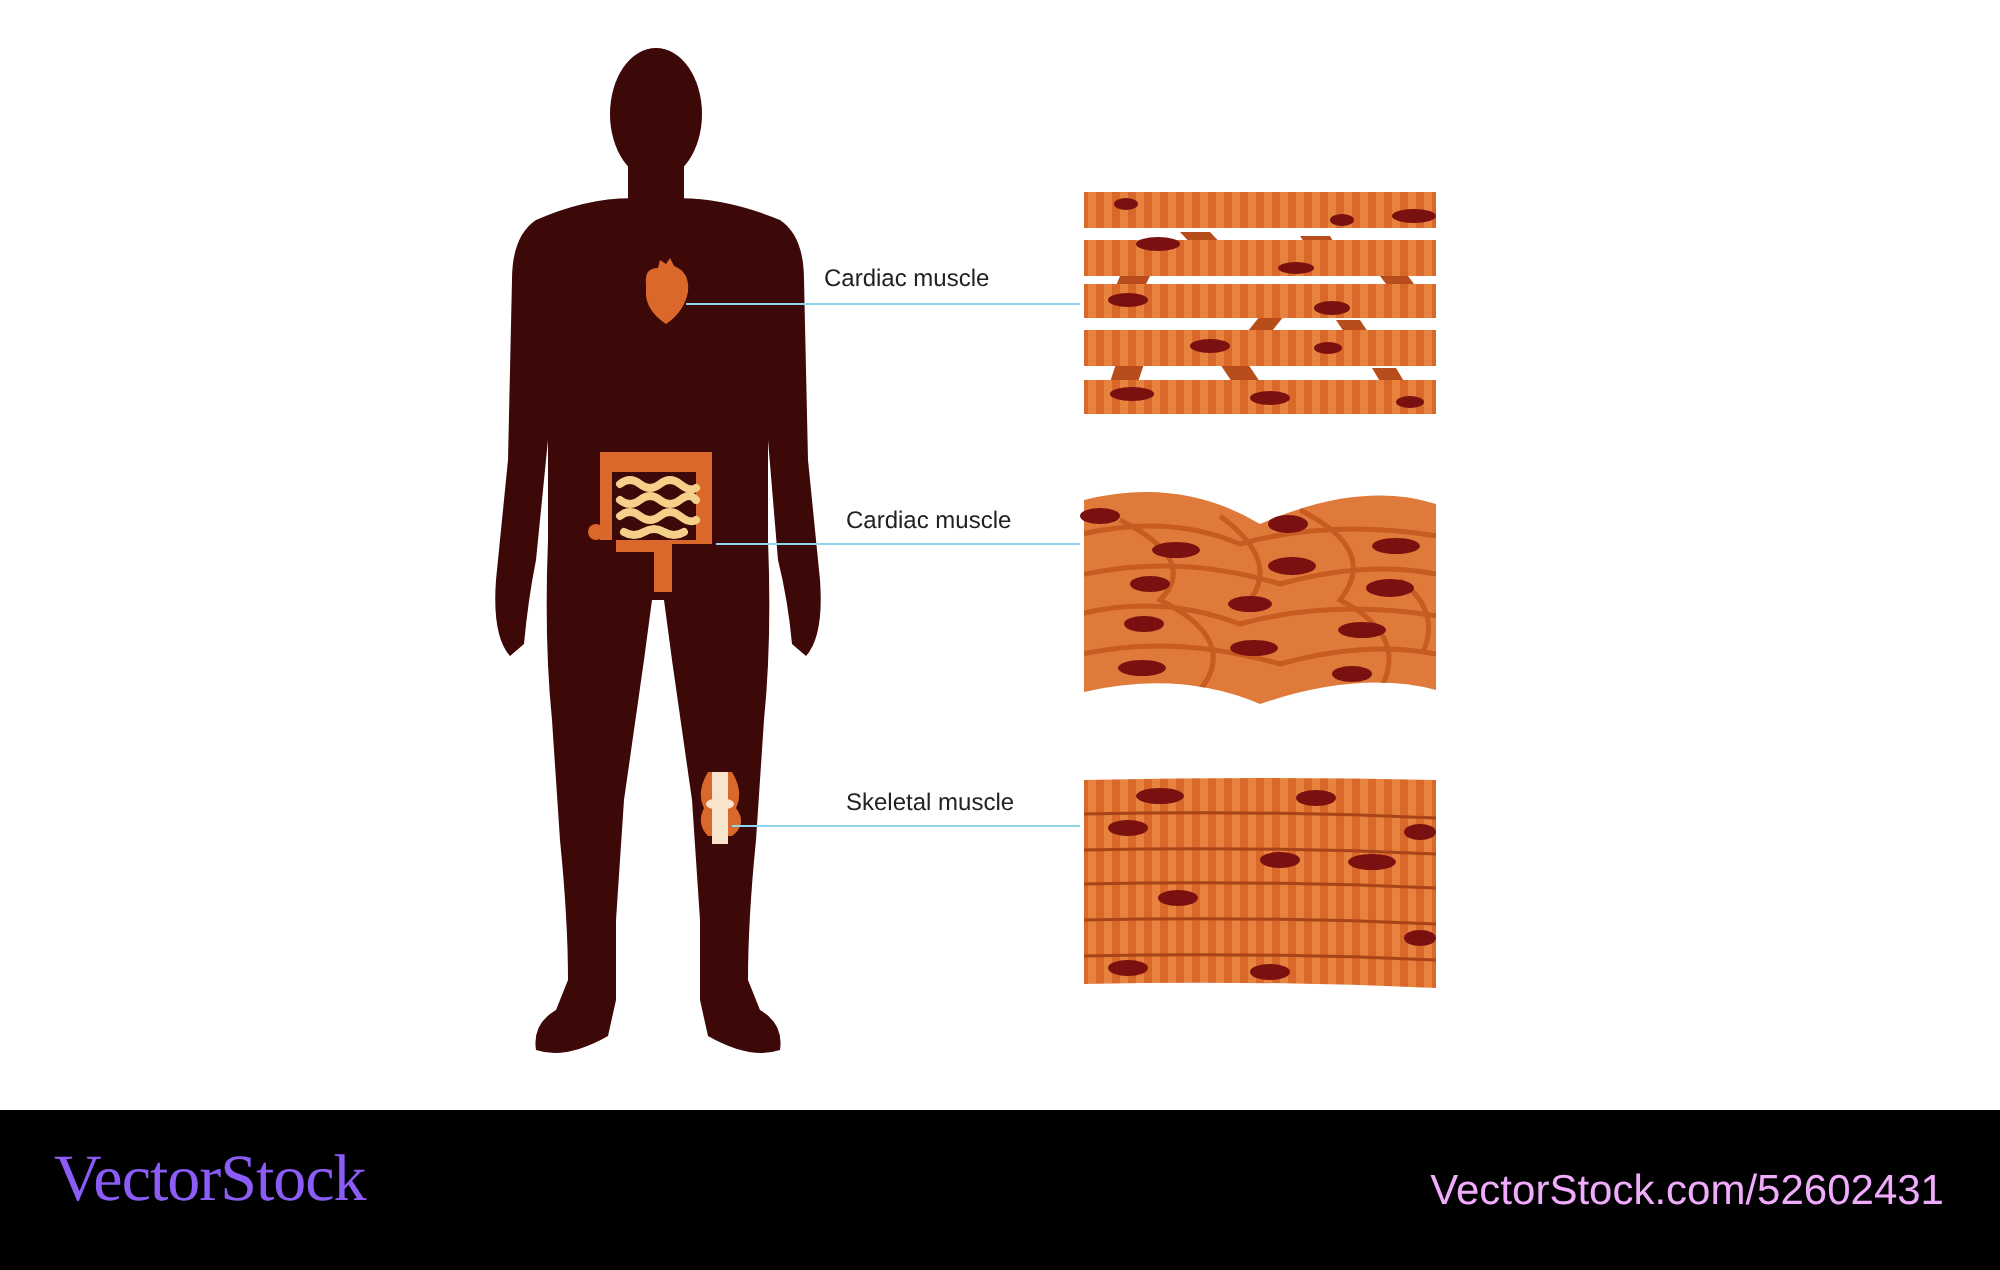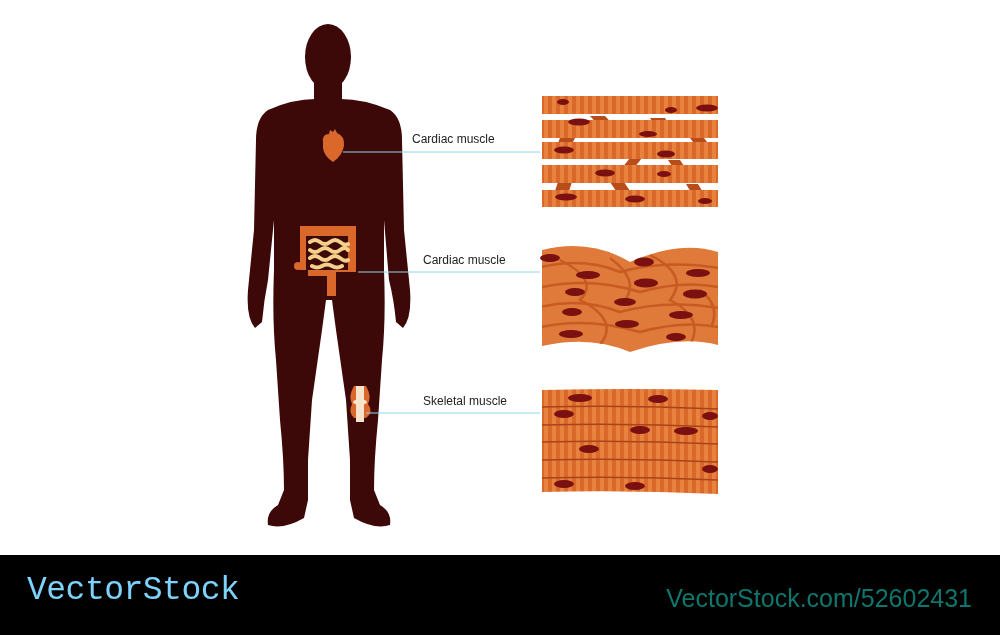--- a/index.html
+++ b/index.html
@@ -1,22 +1,22 @@
 <!DOCTYPE html>
 <html><head>
 <meta charset="utf-8">
 <style>
   html, body { margin:0; padding:0; }
   body { width:1000px; height:635px; position:relative; background:#ffffff; overflow:hidden; font-family:"Liberation Sans", sans-serif; }
   .canvas { position:absolute; left:0; top:0; width:1000px; height:555px; background:#ffffff; }
   svg.art { position:absolute; left:0; top:0; }
   .label { position:absolute; font-size:12px; color:#222; white-space:nowrap; font-family:"Liberation Sans", sans-serif; }
   .footer { position:absolute; left:0; top:555px; width:1000px; height:80px; background:#000000; }
-  .brand { position:absolute; left:27px; top:17px; color:#7dd3fc; font-size:33px; letter-spacing:-0.5px; font-family:Liberation Mono, monospace; }
-  .url { position:absolute; right:28px; top:29px; color:#0f766e; font-size:25px; font-family:"Liberation Sans", sans-serif; }
+  .brand { position:absolute; left:27px; top:17px; color:#8b5cf6; font-size:33px; letter-spacing:-0.5px; font-family:Liberation Serif, serif; }
+  .url { position:absolute; right:28px; top:29px; color:#f0abfc; font-size:21px; font-family:"Liberation Sans", sans-serif; }
 </style>
 </head>
 <body>
 
 <div class="canvas">
   <svg class="art" width="1000" height="555" viewBox="0 0 1000 555">
     <defs>
       <pattern id="stripes" width="8" height="10" patternUnits="userSpaceOnUse">
         <rect width="8" height="10" fill="#d9682a"></rect>
         <rect width="4" height="10" fill="#e8833f"></rect>

